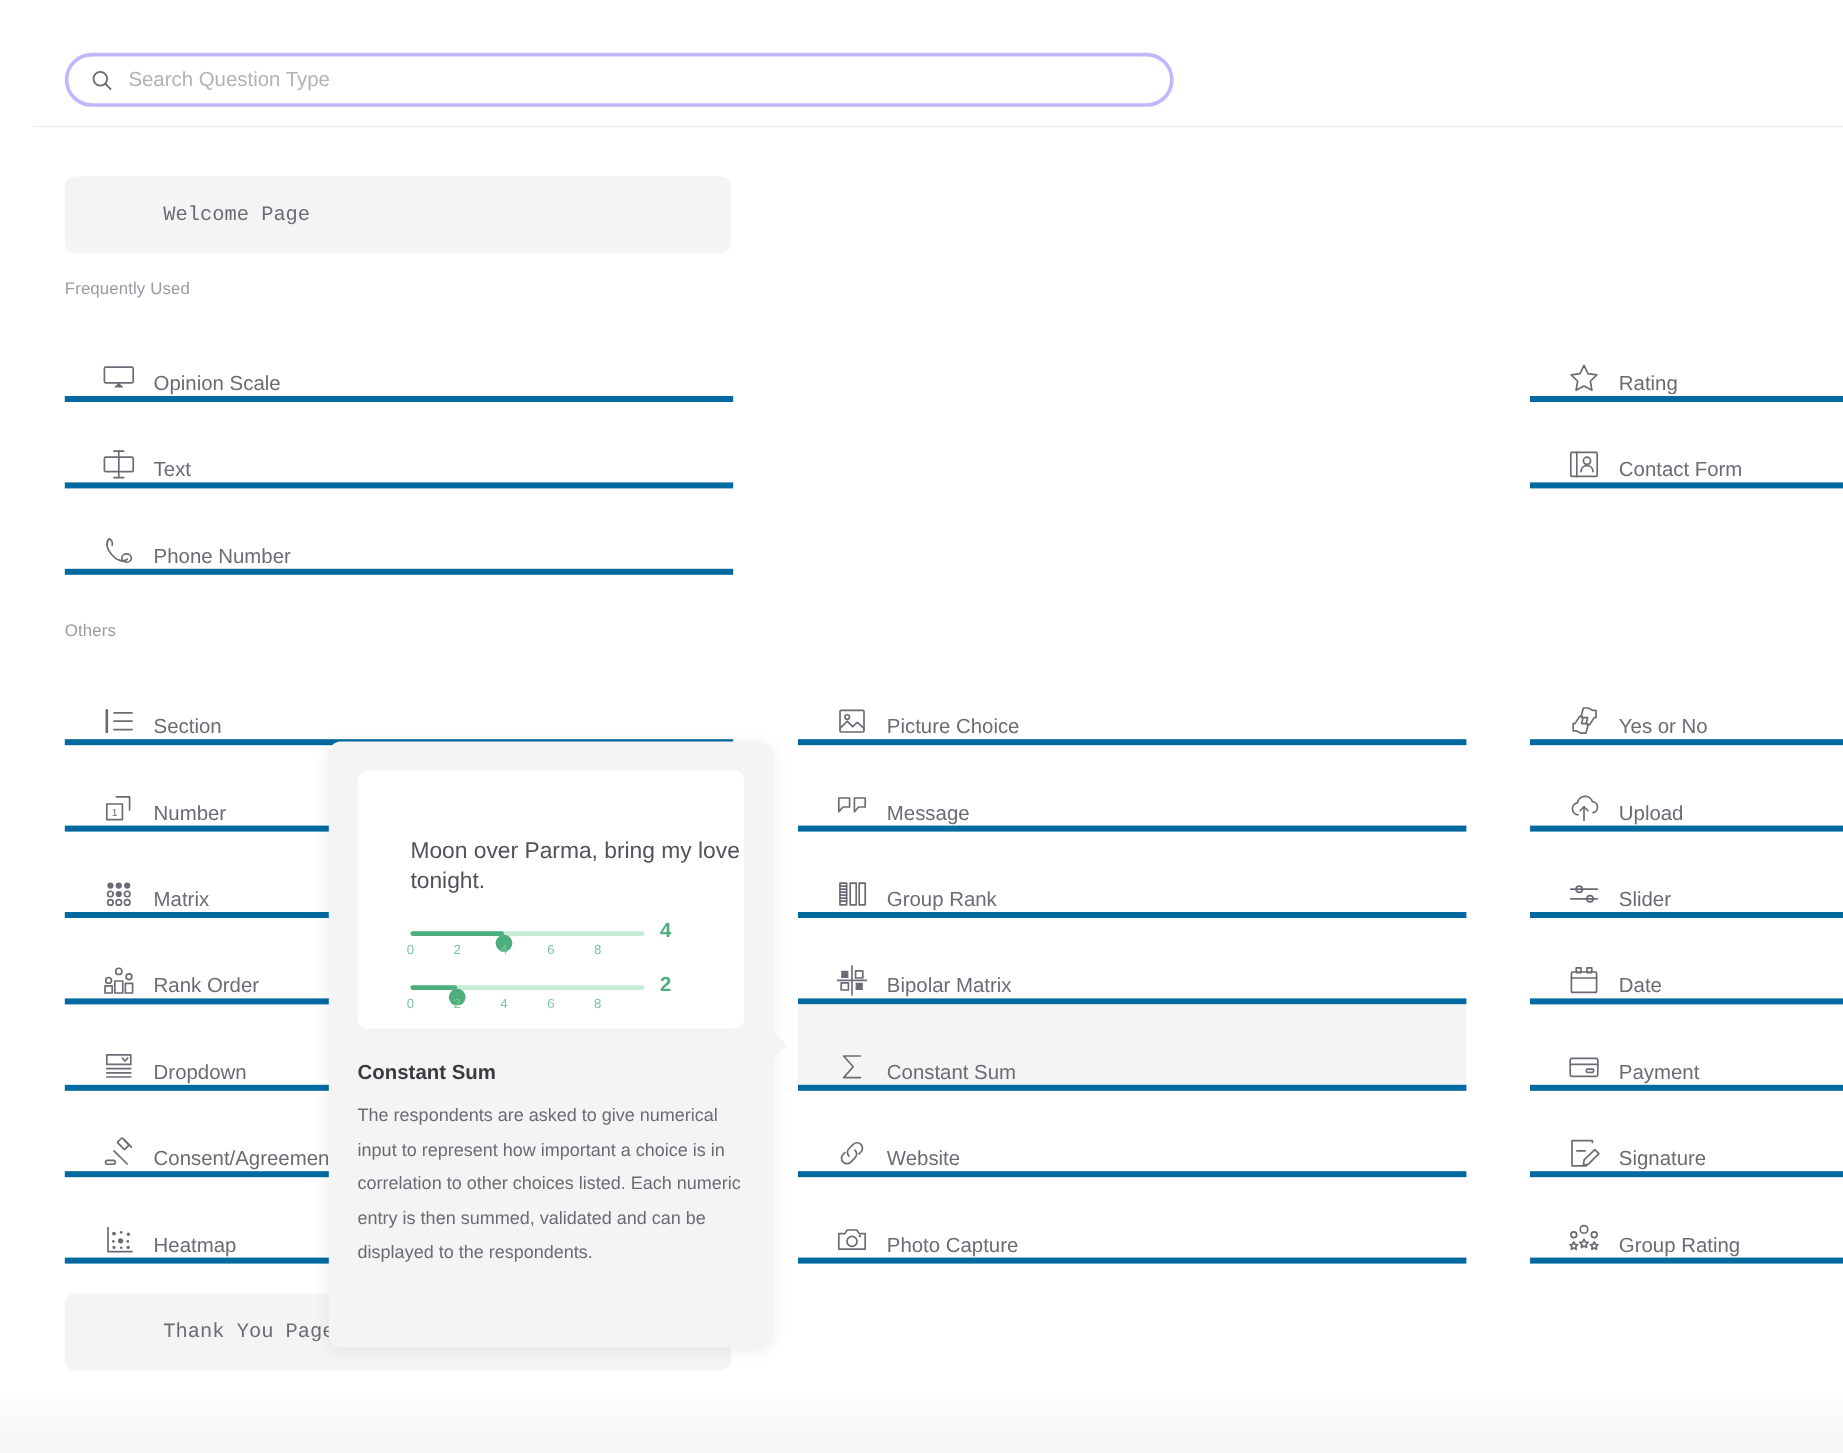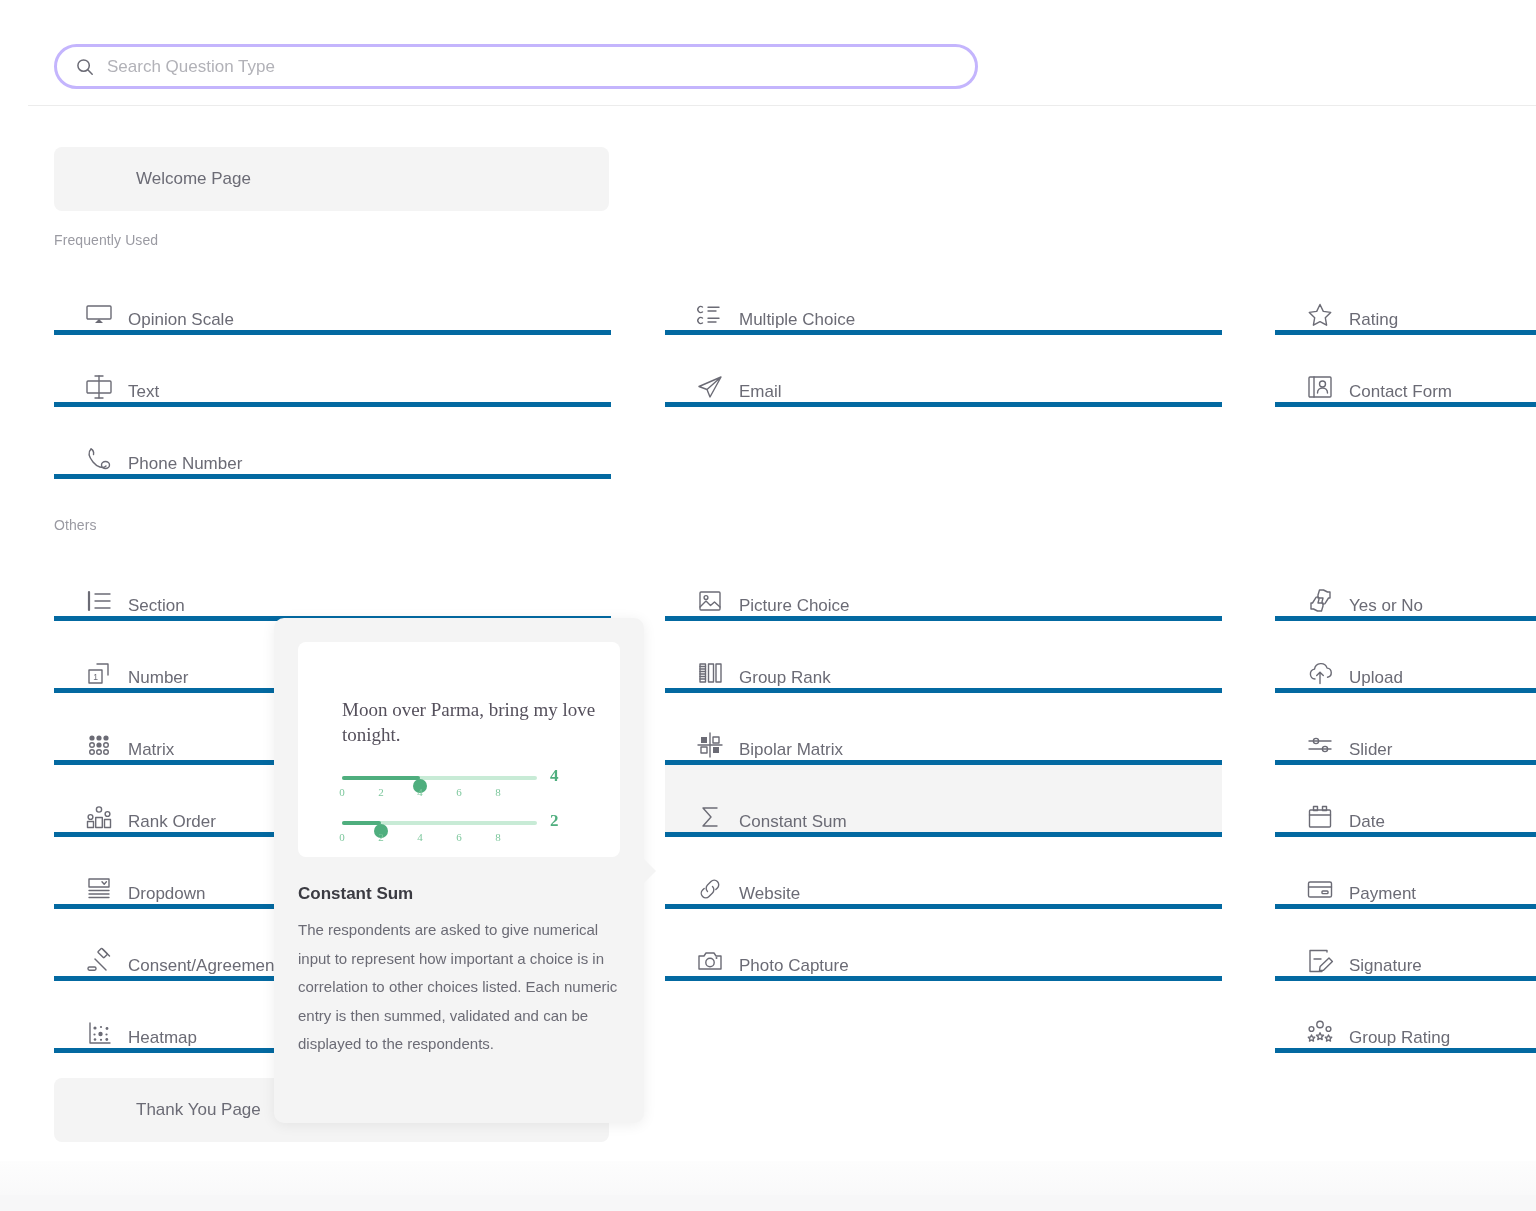--- a/index.html
+++ b/index.html
@@ -58,21 +58,21 @@
     left: 54px;
     width: 555px; height: 64px;
     background: #f4f4f4;
     border-radius: 8px;
     display: flex;
     align-items: center;
     padding-left: 82px;
     font-size: 17px;
     color: #6b6b75;
     border: none;
-    font-family: Liberation Sans, sans-serif;
+    font-family: Liberation Mono, monospace;
     cursor: pointer;
   }
   #welcome-page-btn { top: 147px; }
   #thank-you-page-btn { top: 1078px; }
 
   
   .section-heading {
     position: absolute;
     left: 54px;
     font-size: 14px;
@@ -144,21 +144,20 @@
     border-left: 19px solid #f4f4f4;
     z-index: 41;
   }
   .preview-card {
     position: absolute;
     left: 24px; top: 24px;
     width: 322px; height: 215px;
     background: #ffffff;
     border-radius: 8px;
     overflow: hidden;
-    font-family: Liberation Serif, serif;
   }
   .preview-title {
     position: absolute;
     left: 44px; top: 55px;
     width: 300px;
     font-size: 19px;
     line-height: 25px;
     color: #55505c;
   }
   .preview-sliders {
@@ -286,43 +285,20 @@
         <span class="q-icon">
           <svg width="30" height="30" viewBox="0 0 30 30">
             <path d="M7 5 C4 8 5 13 9 18 C13 23 19 25 22 22" stroke="#6b6b75" stroke-width="1.4" fill="none" stroke-linecap="round" stroke-linejoin="round"></path>
             <ellipse cx="21.5" cy="21" rx="4" ry="3.5" stroke="#6b6b75" stroke-width="1.4" fill="none" stroke-linecap="round" stroke-linejoin="round"></ellipse>
             <path d="M7 5 C9 6 10 8 9.5 10.5" stroke="#6b6b75" stroke-width="1.4" fill="none" stroke-linecap="round" stroke-linejoin="round"></path>
           </svg>
         </span>
         <span class="q-label">Phone Number</span>
       </div>
     </div>
-  <div class="col col-2" id="freq-col-2">
-      <div class="q-row">
-        <span class="q-icon">
-          <svg width="30" height="30" viewBox="0 0 30 30">
-            <path d="M7.5 7 a3 3 0 1 0 0 5" stroke="#6b6b75" stroke-width="1.4" fill="none" stroke-linecap="round" stroke-linejoin="round"></path>
-            <line x1="13" y1="7.2" x2="24" y2="7.2" stroke="#6b6b75" stroke-width="1.4" fill="none" stroke-linecap="round" stroke-linejoin="round"></line>
-            <line x1="13" y1="11" x2="21" y2="11" stroke="#6b6b75" stroke-width="1.4" fill="none" stroke-linecap="round" stroke-linejoin="round"></line>
-            <path d="M7.5 18 a3 3 0 1 0 0 5" stroke="#6b6b75" stroke-width="1.4" fill="none" stroke-linecap="round" stroke-linejoin="round"></path>
-            <line x1="13" y1="18.2" x2="24" y2="18.2" stroke="#6b6b75" stroke-width="1.4" fill="none" stroke-linecap="round" stroke-linejoin="round"></line>
-            <line x1="13" y1="22" x2="21" y2="22" stroke="#6b6b75" stroke-width="1.4" fill="none" stroke-linecap="round" stroke-linejoin="round"></line>
-          </svg>
-        </span>
-        <span class="q-label">Multiple Choice</span>
-      </div>
-      <div class="q-row">
-        <span class="q-icon">
-          <svg width="30" height="30" viewBox="0 0 30 30">
-            <path d="M26 5 L4 14.5 L12 17.5 L26 5 L15 25 L12 17.5" stroke="#6b6b75" stroke-width="1.4" fill="none" stroke-linecap="round" stroke-linejoin="round"></path>
-          </svg>
-        </span>
-        <span class="q-label">Email</span>
-      </div>
-    </div>
   <div class="col col-3" id="freq-col-3">
       <div class="q-row">
         <span class="q-icon">
           <svg width="30" height="30" viewBox="0 0 30 30">
             <path d="M15 4.5 l3.3 6.9 7.4 1 -5.4 5.3 1.3 7.5 -6.6 -3.6 -6.6 3.6 1.3 -7.5 -5.4 -5.3 7.4 -1 z" stroke="#6b6b75" stroke-width="1.4" fill="none" stroke-linecap="round" stroke-linejoin="round"></path>
           </svg>
         </span>
         <span class="q-label">Rating</span>
       </div>
       <div class="q-row">
@@ -433,20 +409,29 @@
   <div class="col col-2" id="oth-col-2">
       <div class="q-row">
         <span class="q-icon">
           <svg width="30" height="30" viewBox="0 0 30 30">
             <rect x="5" y="6" width="20" height="18" rx="1" stroke="#6b6b75" stroke-width="1.4" fill="none" stroke-linecap="round" stroke-linejoin="round"></rect>
             <circle cx="11" cy="11.5" r="1.9" stroke="#6b6b75" stroke-width="1.4" fill="none" stroke-linecap="round" stroke-linejoin="round"></circle>
             <path d="M5 21 l6-6 4.5 4.5 4-3.5 5.5 5" stroke="#6b6b75" stroke-width="1.4" fill="none" stroke-linecap="round" stroke-linejoin="round"></path>
           </svg>
         </span>
         <span class="q-label">Picture Choice</span>
+      </div>
+      <div class="q-row">
+        <span class="q-icon">
+          <svg width="30" height="30" viewBox="0 0 30 30">
+            <path d="M4 7 h9 v7.5 h-5.5 l-3.5 4 v-4 z" stroke="#6b6b75" stroke-width="1.4" fill="none" stroke-linecap="round" stroke-linejoin="round"></path>
+            <path d="M17 7 h9 v7.5 h-5.5 l-3.5 4 v-4 z" stroke="#6b6b75" stroke-width="1.4" fill="none" stroke-linecap="round" stroke-linejoin="round"></path>
+          </svg>
+        </span>
+        <span class="q-label">Message</span>
       </div>
       <div class="q-row">
         <span class="q-icon">
           <svg width="30" height="30" viewBox="0 0 30 30">
             <rect x="5" y="6" width="5.5" height="18" stroke="#6b6b75" stroke-width="1.4" fill="none" stroke-linecap="round" stroke-linejoin="round"></rect>
             <line x1="5" y1="8.5" x2="10.5" y2="8.5" stroke="#6b6b75" stroke-width="1.4" fill="none" stroke-linecap="round" stroke-linejoin="round"></line>
             <line x1="5" y1="11" x2="10.5" y2="11" stroke="#6b6b75" stroke-width="1.4" fill="none" stroke-linecap="round" stroke-linejoin="round"></line>
             <line x1="5" y1="13.5" x2="10.5" y2="13.5" stroke="#6b6b75" stroke-width="1.4" fill="none" stroke-linecap="round" stroke-linejoin="round"></line>
             <line x1="5" y1="16" x2="10.5" y2="16" stroke="#6b6b75" stroke-width="1.4" fill="none" stroke-linecap="round" stroke-linejoin="round"></line>
             <line x1="5" y1="18.5" x2="10.5" y2="18.5" stroke="#6b6b75" stroke-width="1.4" fill="none" stroke-linecap="round" stroke-linejoin="round"></line>

